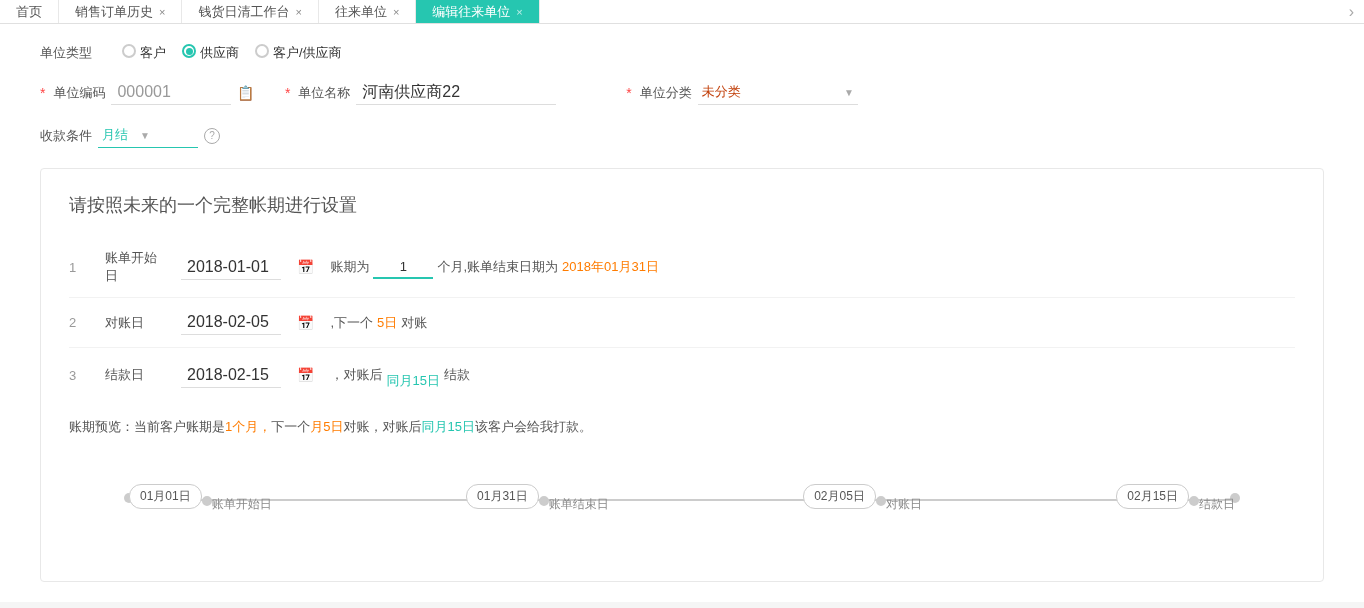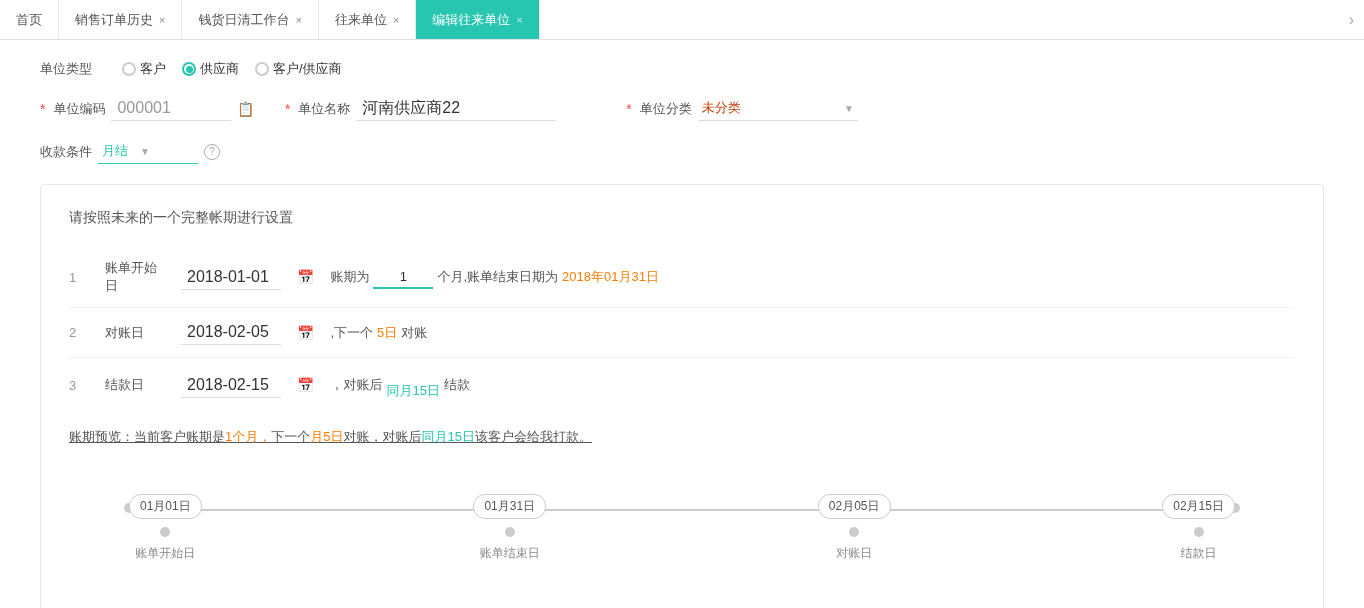--- a/index.html
+++ b/index.html
@@ -4,21 +4,21 @@
   <style>
     * { box-sizing: border-box; margin: 0; padding: 0; }
     body { font-family: -apple-system, BlinkMacSystemFont, 'PingFang SC', 'Microsoft YaHei', sans-serif; font-size: 14px; color: #333; background: #f5f5f5; }
 
     
     .tab-bar {
       display: flex;
       align-items: center;
       background: #fff;
       border-bottom: 1px solid #e0e0e0;
-      height: 40px;
+      height: 24px;
       padding: 0 0;
     }
     .tab-item {
       display: flex;
       align-items: center;
       padding: 0 16px;
       height: 100%;
       cursor: pointer;
       color: #555;
       font-size: 13px;
@@ -68,21 +68,20 @@
       color: #f44;
       margin-right: 2px;
     }
     .radio-group {
       display: flex;
       gap: 16px;
       align-items: center;
     }
     .radio-item {
       display: flex;
-      align-items: center;
       gap: 4px;
       cursor: pointer;
       font-size: 13px;
     }
     .radio-circle {
       width: 14px;
       height: 14px;
       border-radius: 50%;
       border: 2px solid #ccc;
       display: flex; align-items: center; justify-content: center;
@@ -149,21 +148,21 @@
     
     .card-section {
       border: 1px solid #e8e8e8;
       border-radius: 4px;
       padding: 24px 28px;
       background: #fff;
       margin-top: 10px;
     }
     .card-desc {
       color: #555;
-      font-size: 14px;
+      font-size: 18px;
       margin-bottom: 20px;
     }
 
     
     .setting-row {
       display: flex;
       align-items: center;
       padding: 12px 0;
       border-bottom: 1px solid #f2f2f2;
       gap: 16px;
@@ -216,21 +215,20 @@
     }
 
     
     .preview-section {
       padding: 16px 0 0 0;
     }
     .preview-text {
       font-size: 13px;
       color: #555;
       margin-bottom: 28px;
-      text-decoration: underline;
     }
 
     
     .timeline-wrapper {
       position: relative;
       padding: 20px 60px 40px 60px;
     }
     .timeline-line {
       position: absolute;
       top: 35px;
@@ -239,21 +237,21 @@
       height: 2px;
       background: #ccc;
     }
     .timeline-dots {
       display: flex;
       justify-content: space-between;
       position: relative;
     }
     .timeline-point {
       display: flex;
-      flex-direction: column;
+      flex-direction: row;
       align-items: center;
       position: relative;
     }
     .tl-dot {
       width: 10px;
       height: 10px;
       border-radius: 50%;
       background: #ccc;
       border: 2px solid #ccc;
       z-index: 1;

